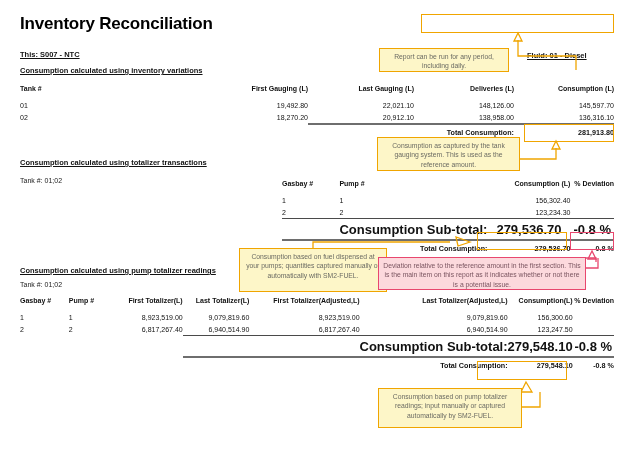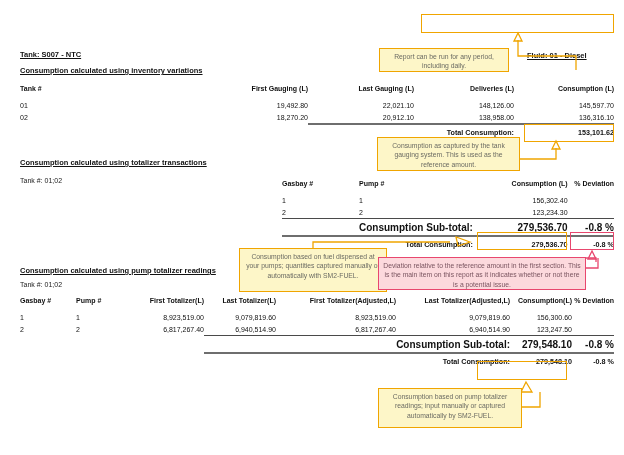--- a/index.html
+++ b/index.html
@@ -59,21 +59,21 @@
   .ta-l{text-align:left;}
   .ta-r{text-align:right;margin-top:8px;}
 
   .rule-thin{
     border-top:1px solid #4a4a4a;
   }
   .rule-thick{
     border-top:2.2px solid #6e6e6e;
   }
   .totrow td{padding-top:3px;padding-bottom:2px;font-weight:bold;font-size:7.2px;}
-  .subrow td{padding-top:3px;padding-bottom:2px;font-weight:bold;font-size:10px;}
+  .subrow td{padding-top:3px;padding-bottom:2px;font-weight:bold;font-size:13px;text-align:center;}
 
   
   .hl{
     position:absolute;
     border:1.4px solid #f0a500;
     background:transparent;
     pointer-events:none;
     box-sizing:border-box;
   }
   .hl-red{
@@ -102,24 +102,25 @@
   }
 
   
   svg.lines{position:absolute;left:0;top:0;width:624px;height:455px;pointer-events:none;}
 </style>
 </head>
 <body>
 
 <div class="page">
 
+  <div class="abs title">Inventory Reconciliation</div>
 
   <div class="hl" style="left:421px;top:14px;width:193px;height:19px;"></div>
 
-  <div class="abs site-line">Tank: S007 - NTC</div>
+  <div class="abs site-line">This: S007 - NTC</div>
   <div class="abs fluid-line">Fluid: 01 - Diesel</div>
 
   <div class="abs section-head" style="top:66px;">Consumption calculated using inventory variations</div>
 
   <table class="rep" style="left:20px;top:85px;width:594px;">
     <colgroup>
       <col style="width:178px">
         <col style="width:110px">
         <col style="width:106px">
       <col style="width:100px">
@@ -147,21 +148,21 @@
         <td class="ta-r">18,270.20</td>
         <td class="ta-r">20,912.10</td>
         <td class="ta-r">138,958.00</td>
         <td class="ta-r">136,316.10</td>
       </tr>
       <tr class="totrow">
         <td></td>
           <td></td>
         <td class="rule-thick"></td>
         <td class="ta-r rule-thick">Total Consumption:</td>
-        <td class="ta-r rule-thick">153,101.62</td>
+        <td class="ta-r rule-thick">281,913.80</td>
       </tr>
     </tbody>
   </table>
   <div class="hl" style="left:524px;top:124px;width:90px;height:18px;"></div>
 
   <div class="abs section-head" style="top:158px;">Consumption calculated using totalizer transactions</div>
   <div class="abs tank-sub" style="top:177px;">Tank #: 01;02</div>
 
   <table class="rep" style="left:282px;top:180px;width:332px;">
     <colgroup>

